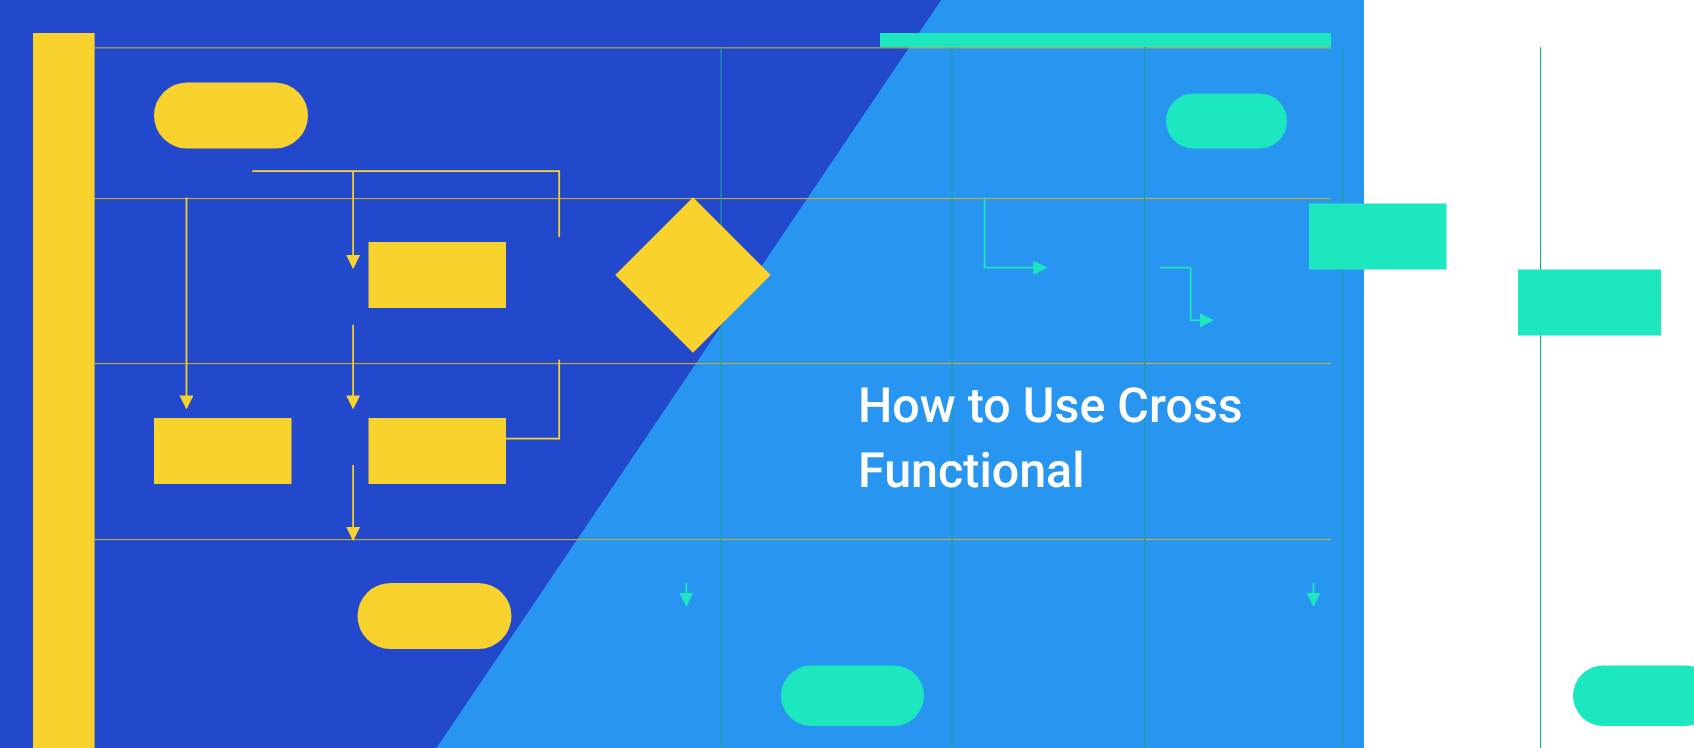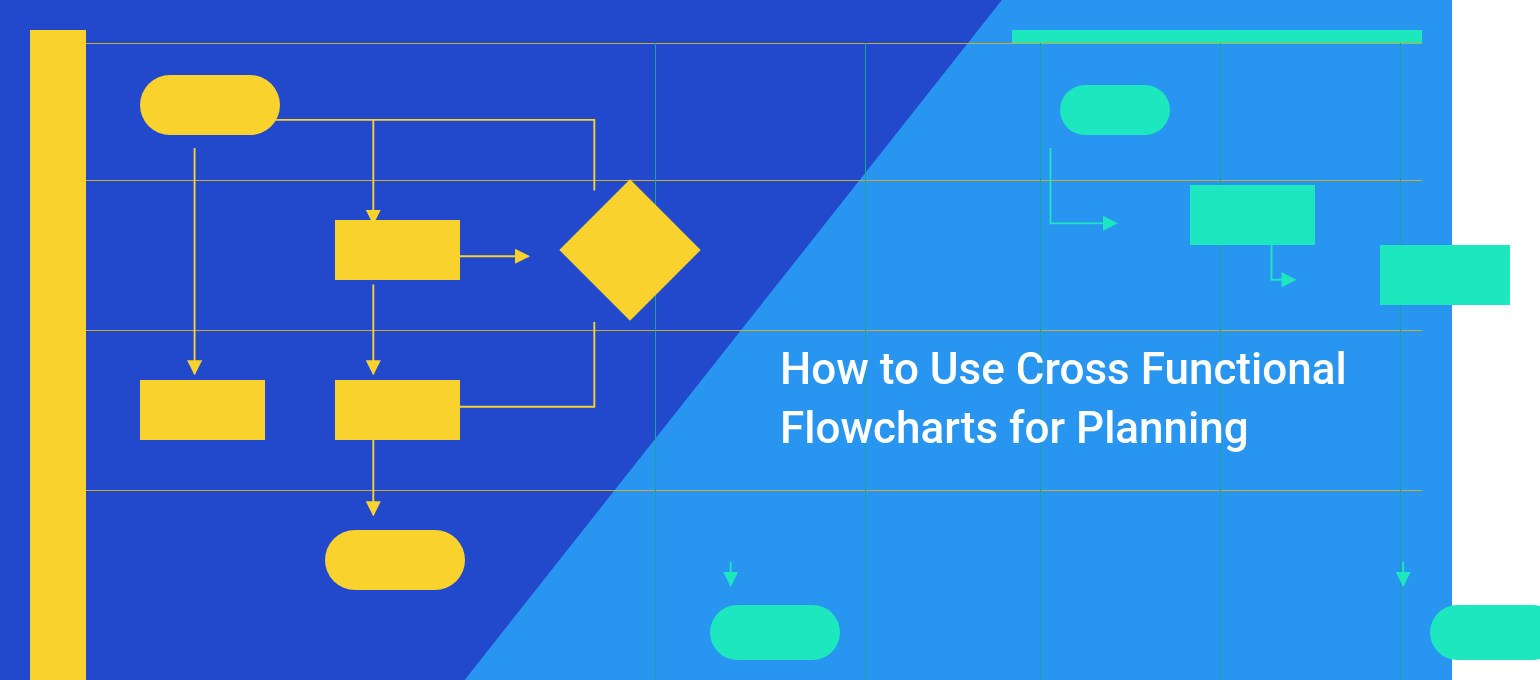--- a/index.html
+++ b/index.html
@@ -4,21 +4,21 @@
 <style>
   * { margin: 0; padding: 0; box-sizing: border-box; }
   body {
     width: 1540px;
     height: 680px;
     overflow: hidden;
     font-family: -apple-system, BlinkMacSystemFont, "Segoe UI", Roboto, Helvetica, Arial, sans-serif;
     position: relative;
   }
   .canvas {
-    width: 1452px;
+    width: 1240px;
     height: 680px;
     position: relative;
   }
   .bg-dark {
     position: absolute;
     inset: 0;
     background: var(--dark-blue);
   }
   .bg-light {
     position: absolute;
@@ -151,15 +151,14 @@
 
         <path d="M745,545 L745,570" marker-end="url(#arrG)"></path>
         <path d="M1460,545 L1460,570" marker-end="url(#arrG)"></path>
       </g>
     </svg>
 
   </div>
 
   <div class="heading" style="left:780px;top:340px;">
     <div>How to Use Cross Functional</div>
-    <div>Flowcharts for Planning</div>
   </div>
 </div>
 
 </body></html>

